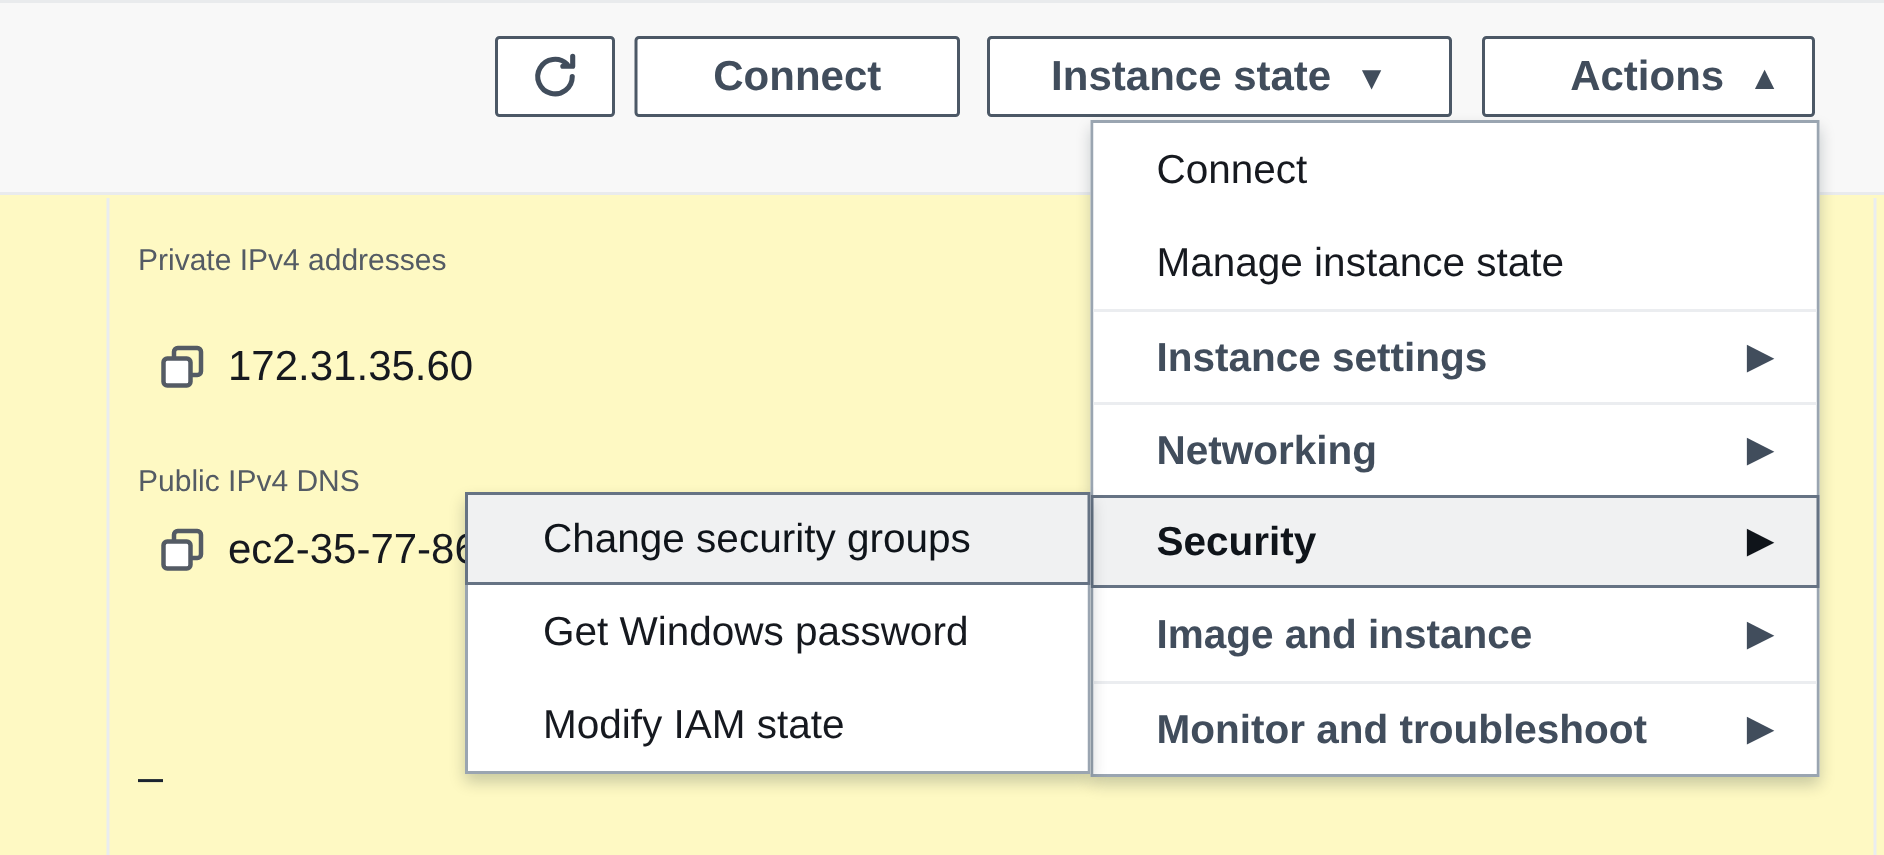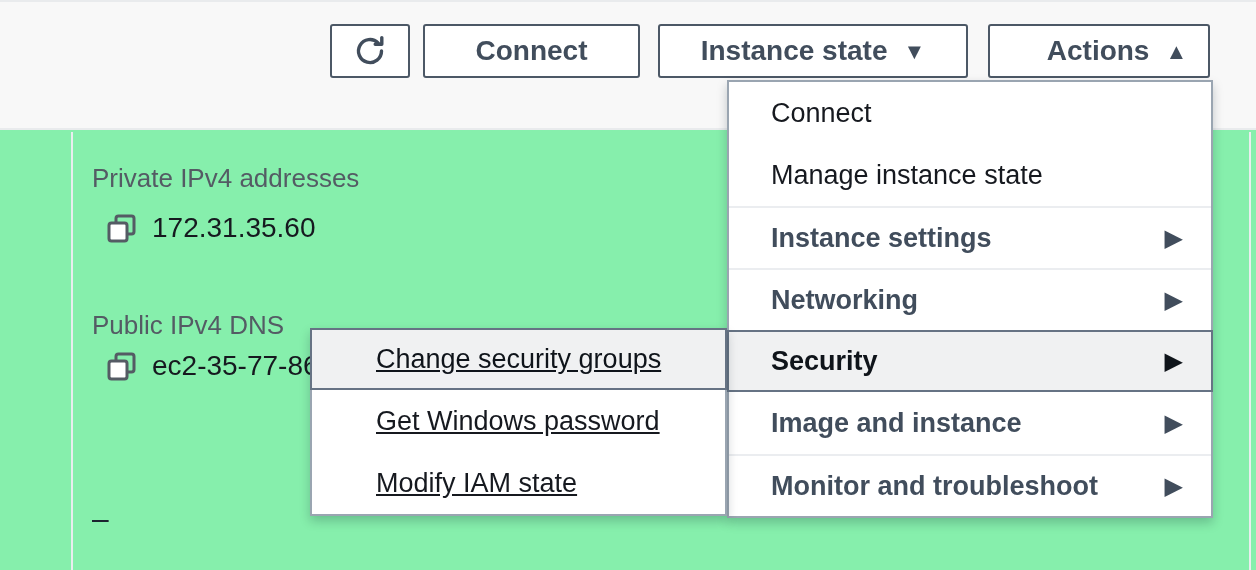--- a/index.html
+++ b/index.html
@@ -1,53 +1,53 @@
 <!DOCTYPE html>
 <html><head>
 <meta charset="utf-8">
 <style>
   * { margin:0; padding:0; box-sizing:border-box; }
   html,body { width:1256px; height:570px; overflow:hidden; background:#ffffff;
     font-family:"Liberation Sans","DejaVu Sans",sans-serif; }
-  .page { position:relative; width:1256px; height:570px; background:#86efac; }
+  .page { position:relative; width:1256px; height:570px; background:#fef9c3; }
 
   
   .topbar { position:absolute; left:0; top:0; width:1256px; height:130px;
     background:#f8f8f8; border-top:2px solid #e9ebed; border-bottom:2px solid #e9ebed; }
 
   .btn { position:absolute; top:24px; height:54px; background:#ffffff;
     border:2px solid #4c5866; border-radius:3px; color:#414d5c; font-weight:bold;
     font-size:28px; display:flex; align-items:center; justify-content:center;
     gap:16px; cursor:pointer; }
   .btn .caret { font-size:22px; line-height:1; transform:translateY(1px); }
   .btn-refresh { left:330px; width:80px; }
   .btn-connect { left:423px; width:217px; }
   .btn-state   { left:658px; width:310px; }
   .btn-actions { left:988px; width:222px;padding-left:36px; }
 
   
   .vline-left  { position:absolute; left:71px;  top:132px; width:2px; height:438px; background:#eaedef; }
   .vline-right { position:absolute; left:1249px; top:132px; width:2px; height:438px; background:#eaedef; }
 
   
-  .field-label { position:absolute; left:92px; font-size:26px; color:#545b64; white-space:nowrap; z-index:1; }
+  .field-label { position:absolute; left:92px; font-size:20px; color:#545b64; white-space:nowrap; z-index:1; }
   .field-value { position:absolute; left:106px; display:flex; align-items:center; gap:15px;
     font-size:28px; color:#16191f; white-space:nowrap; z-index:1; }
   .dash-value { position:absolute; left:92px; font-size:30px; color:#1b2430; z-index:1; }
   .copy-icon { flex:0 0 auto; display:block; }
 
   
   .menu { position:absolute; background:#ffffff; border:2px solid #9aa5b1;
     box-shadow:0 5px 10px rgba(0,28,36,0.22); }
   .menu-main { left:727px; top:80px; width:486px; z-index:10; }
   .menu-sub  { left:310px; top:328px; width:417px; z-index:20; }
 
   .mi { height:62px; display:flex; align-items:center; padding:0 28px 0 42px;
     font-size:27px; color:#16191f; background:#ffffff; cursor:pointer; }
-  .menu-sub .mi { padding-left:64px;text-decoration:underline; }
+  .menu-sub .mi { padding-left:50px; }
   .mi.cat { font-weight:bold; color:#414d5c;gap:36px; }
   .mi .arrow { margin-left:auto; font-size:24px; line-height:1; color:#414d5c; }
   .mi.bt { border-top:2px solid #ebedf0; }
   .mi.hl { background:#f0f1f2; border:2px solid #667384; color:#0f141a;
     margin-left:-2px; margin-right:-2px; }
   .mi.hl .arrow { color:#0f141a; }
   .mi.hl.first { margin-top:-2px; }
 </style>
 </head>
 <body>
@@ -74,21 +74,21 @@
 
   <div class="btn btn-actions">
     <span>Actions</span>
     <span class="caret">▲</span>
   </div>
 
   <div class="vline-left"></div>
   <div class="vline-right"></div>
 
   <div class="field-label" style="top:163px;">Private IPv4 addresses</div>
-  <div class="field-value" style="top:212px;">
+  <div class="field-value" style="top:228px;">
     <svg class="copy-icon" width="31" height="31" viewBox="0 0 31 31">
       <rect x="10" y="3" width="18" height="18" rx="2.5" fill="none" stroke="#545b64" stroke-width="3"></rect>
       <rect x="3" y="10" width="18" height="18" rx="2.5" fill="#ffffff" stroke="#545b64" stroke-width="3"></rect>
     </svg>
     <span>172.31.35.60</span>
   </div>
 
   <div class="field-label" style="top:310px;">Public IPv4 DNS</div>
   <div class="field-value" style="top:350px;">
     <svg class="copy-icon" width="31" height="31" viewBox="0 0 31 31">

